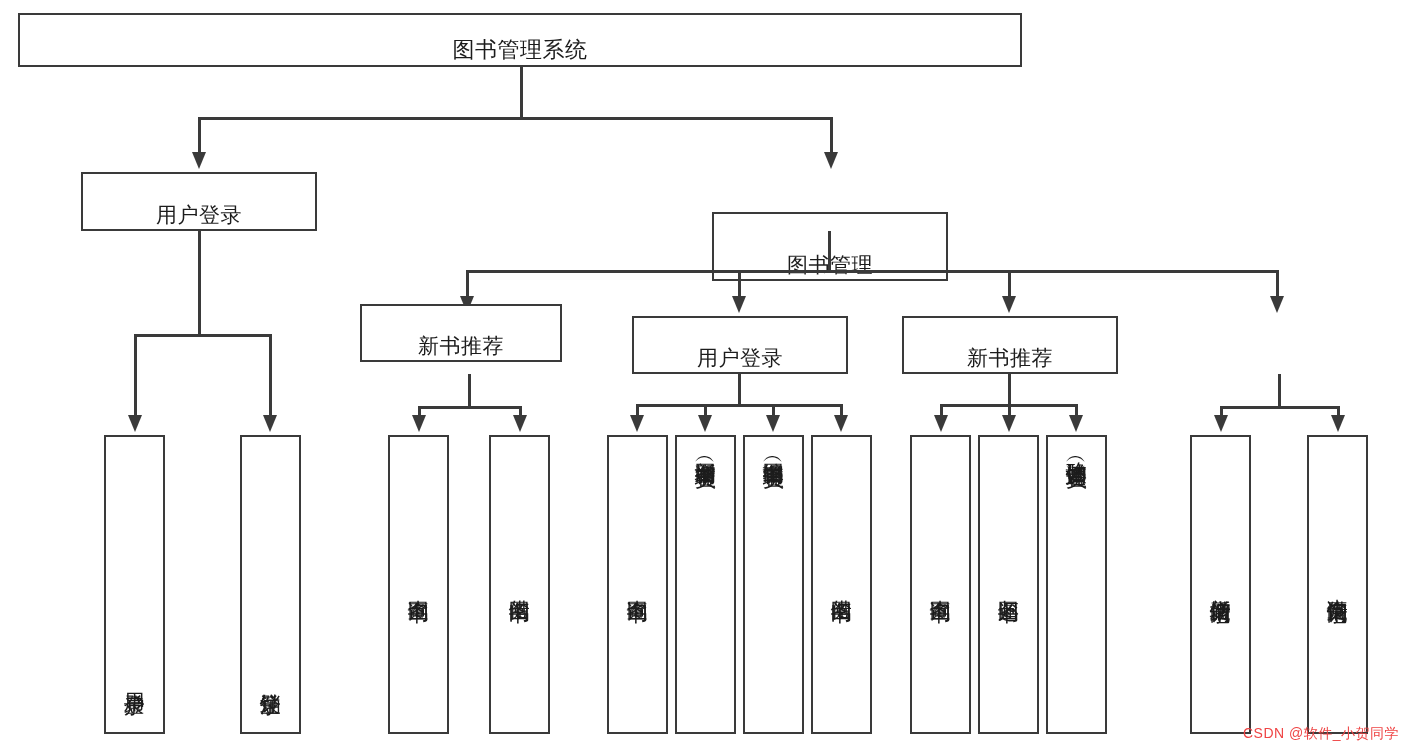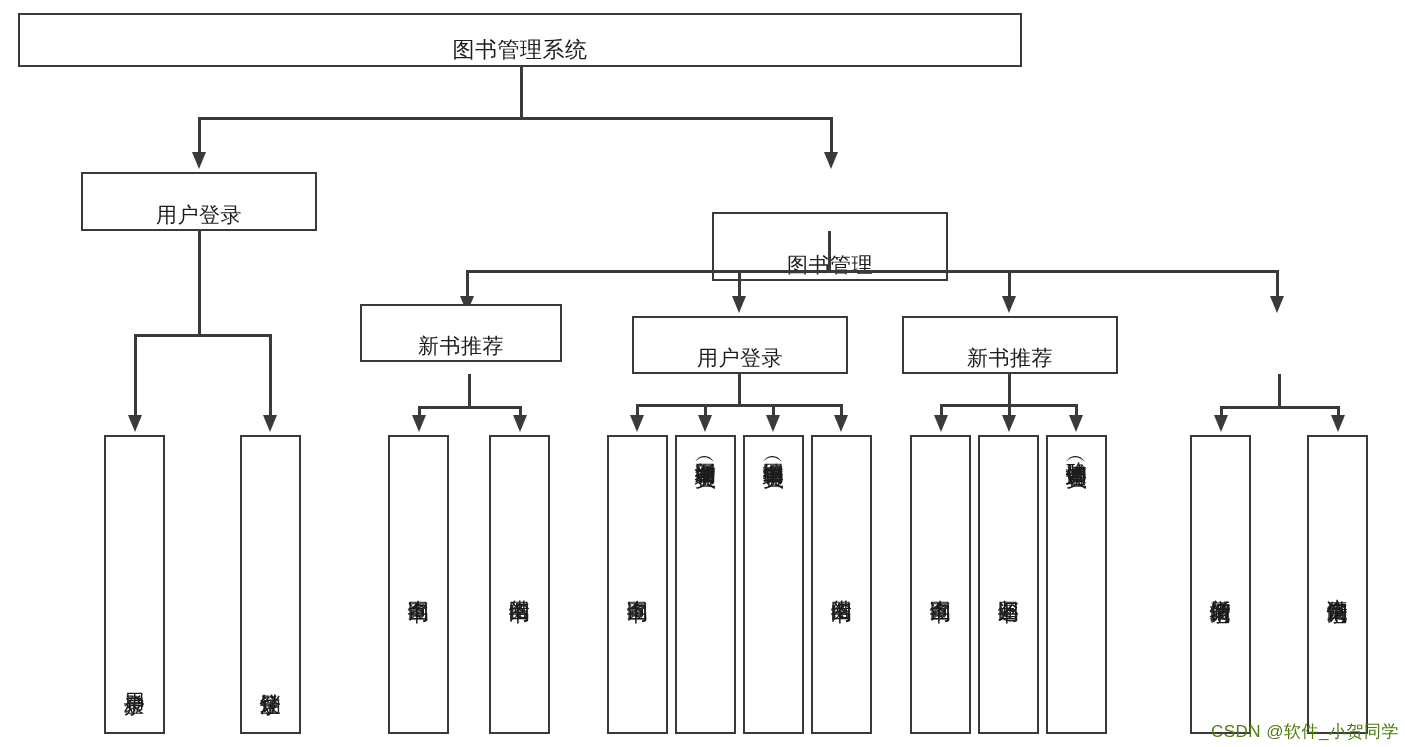--- a/index.html
+++ b/index.html
@@ -76,22 +76,22 @@
     border-left: 7px solid transparent;
     border-right: 7px solid transparent;
     border-top: 17px solid #3a3a3a;
   }
 
   
   #watermark {
     position: absolute;
     right: 6px;
     bottom: 4px;
-    font-size: 17px;
-    color: #4d7c0f;
+    font-size: 14px;
+    color: #ef4444;
     letter-spacing: 0.5px;
     white-space: nowrap;
     user-select: none;
   }
 </style>
 </head>
 <body>
 
 <div id="canvas">
 

